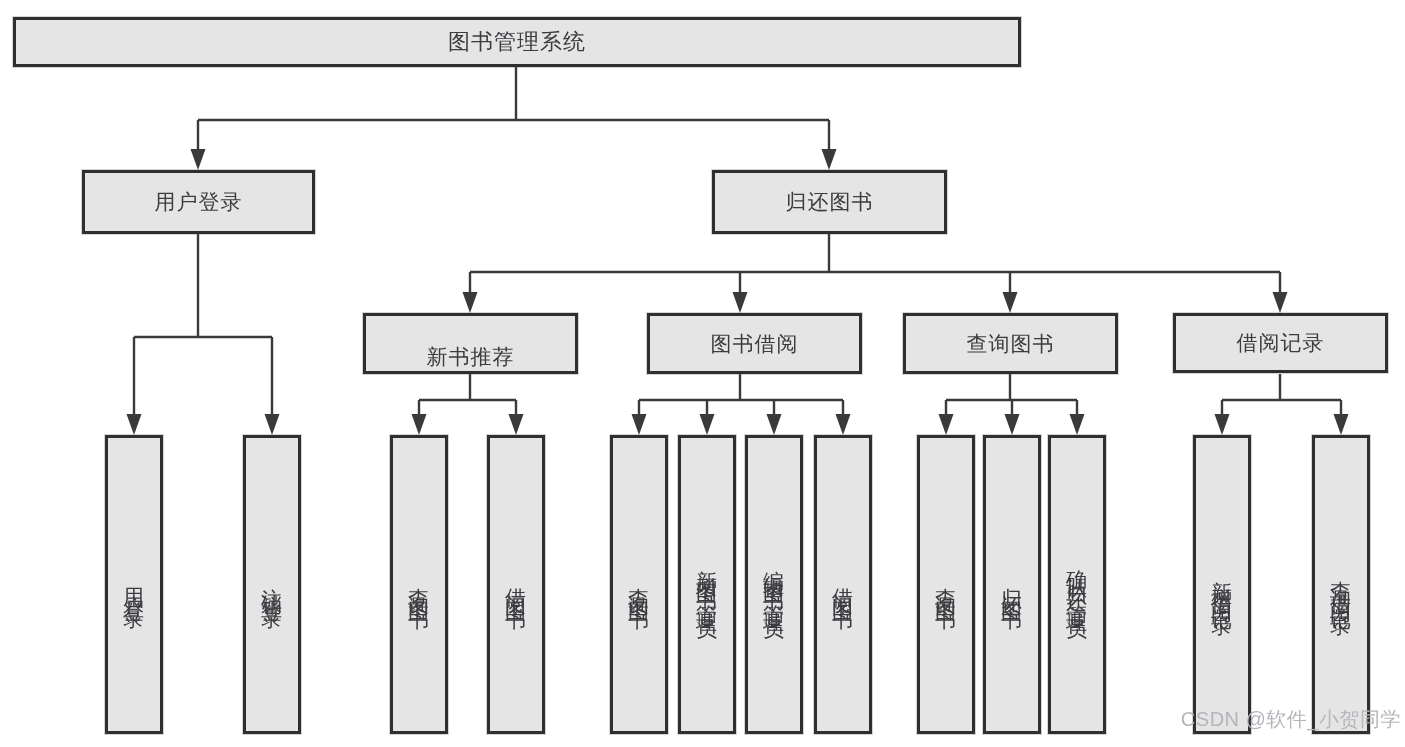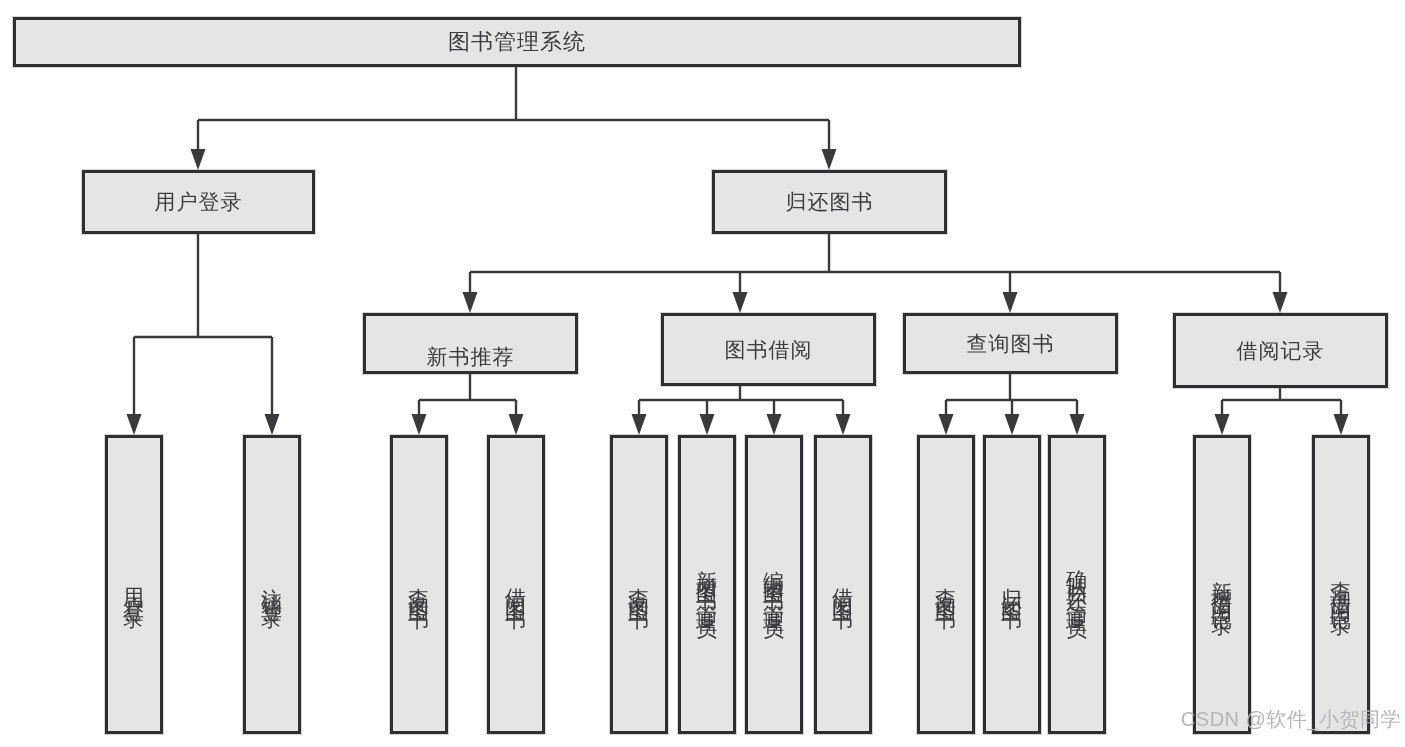--- a/index.html
+++ b/index.html
@@ -126,27 +126,27 @@
   <div class="node" style="left:82px; top:170px; width:233px; height:64px;">
     <span class="label-h">用户登录</span>
   </div>
   <div class="node" style="left:712px; top:170px; width:235px; height:64px;">
     <span class="label-h">归还图书</span>
   </div>
 
   <div class="node" style="left:363px; top:313px; width:215px; height:61px;align-items:flex-end;">
     <span class="label-h">新书推荐</span>
   </div>
-  <div class="node" style="left:661px; top:313px; width:215px; height:73px;">
+  <div class="node" style="left:647px; top:313px; width:215px; height:61px;">
     <span class="label-h">图书借阅</span>
   </div>
   <div class="node" style="left:903px; top:313px; width:215px; height:61px;">
     <span class="label-h">查询图书</span>
   </div>
-  <div class="node" style="left:1173px; top:313px; width:215px; height:75px;">
+  <div class="node" style="left:1173px; top:313px; width:215px; height:60px;">
     <span class="label-h">借阅记录</span>
   </div>
 
   <div class="node leaf" style="left:105px;">
     <span class="label-v">用户登录</span>
   </div>
   <div class="node leaf" style="left:243px;">
     <span class="label-v">注销登录</span>
   </div>
   <div class="node leaf" style="left:390px;">

